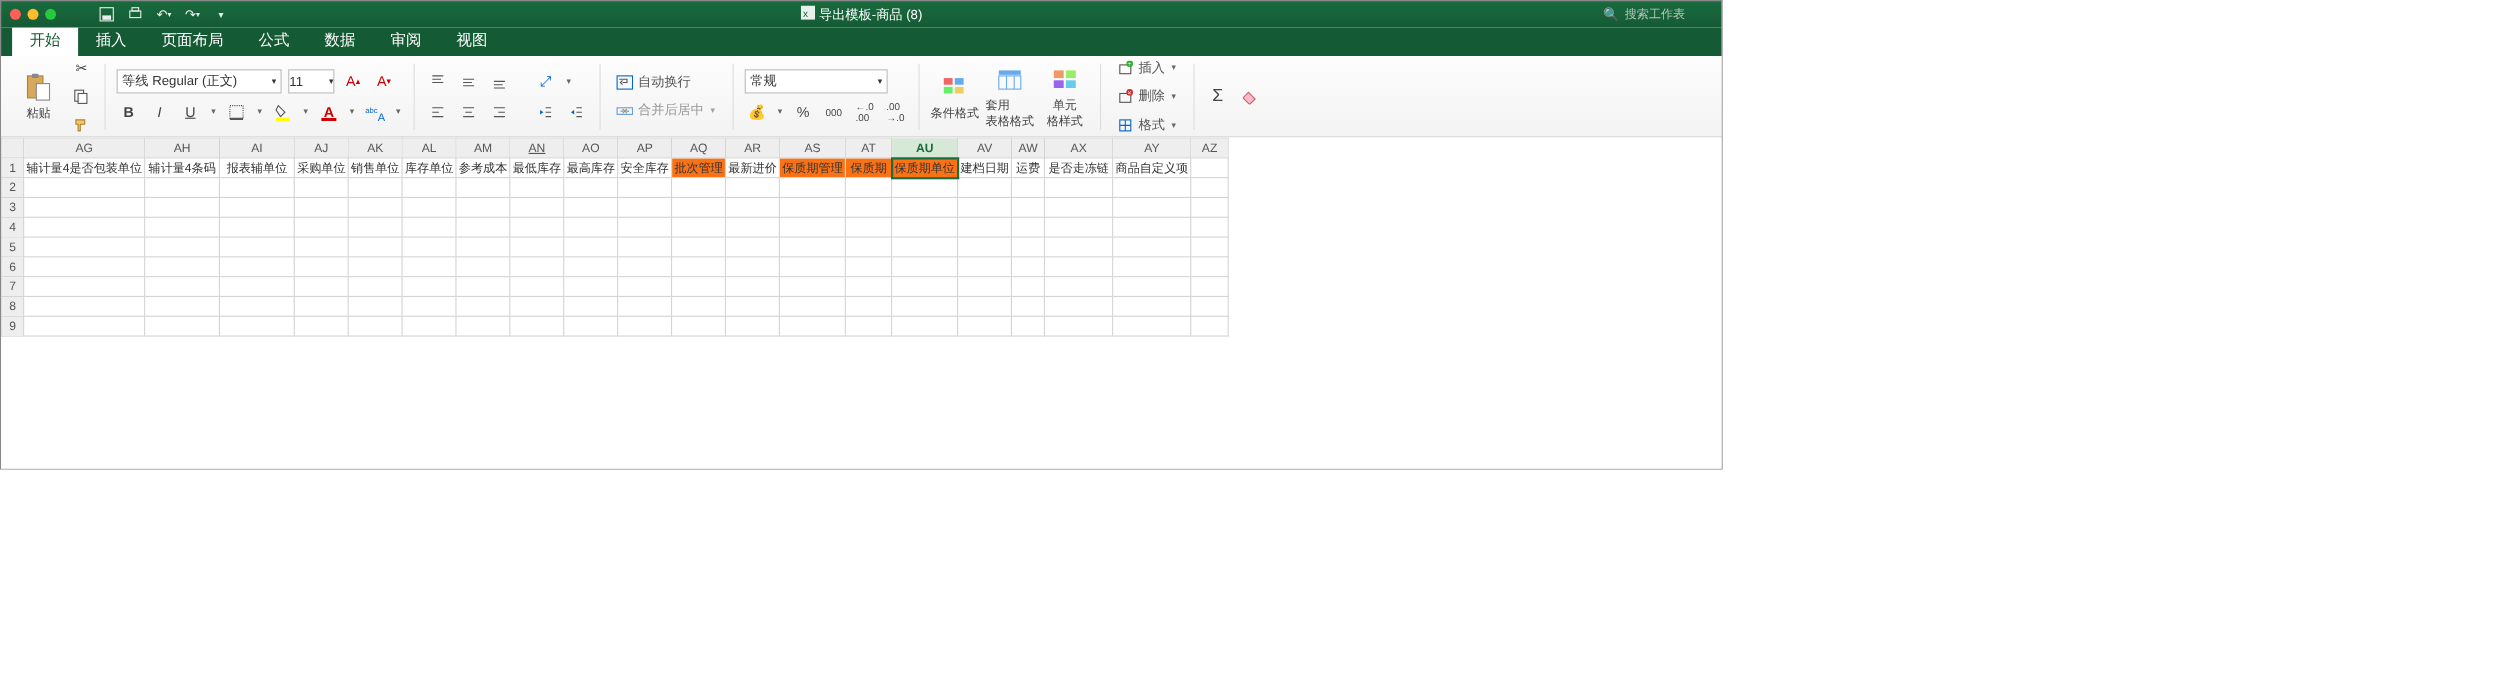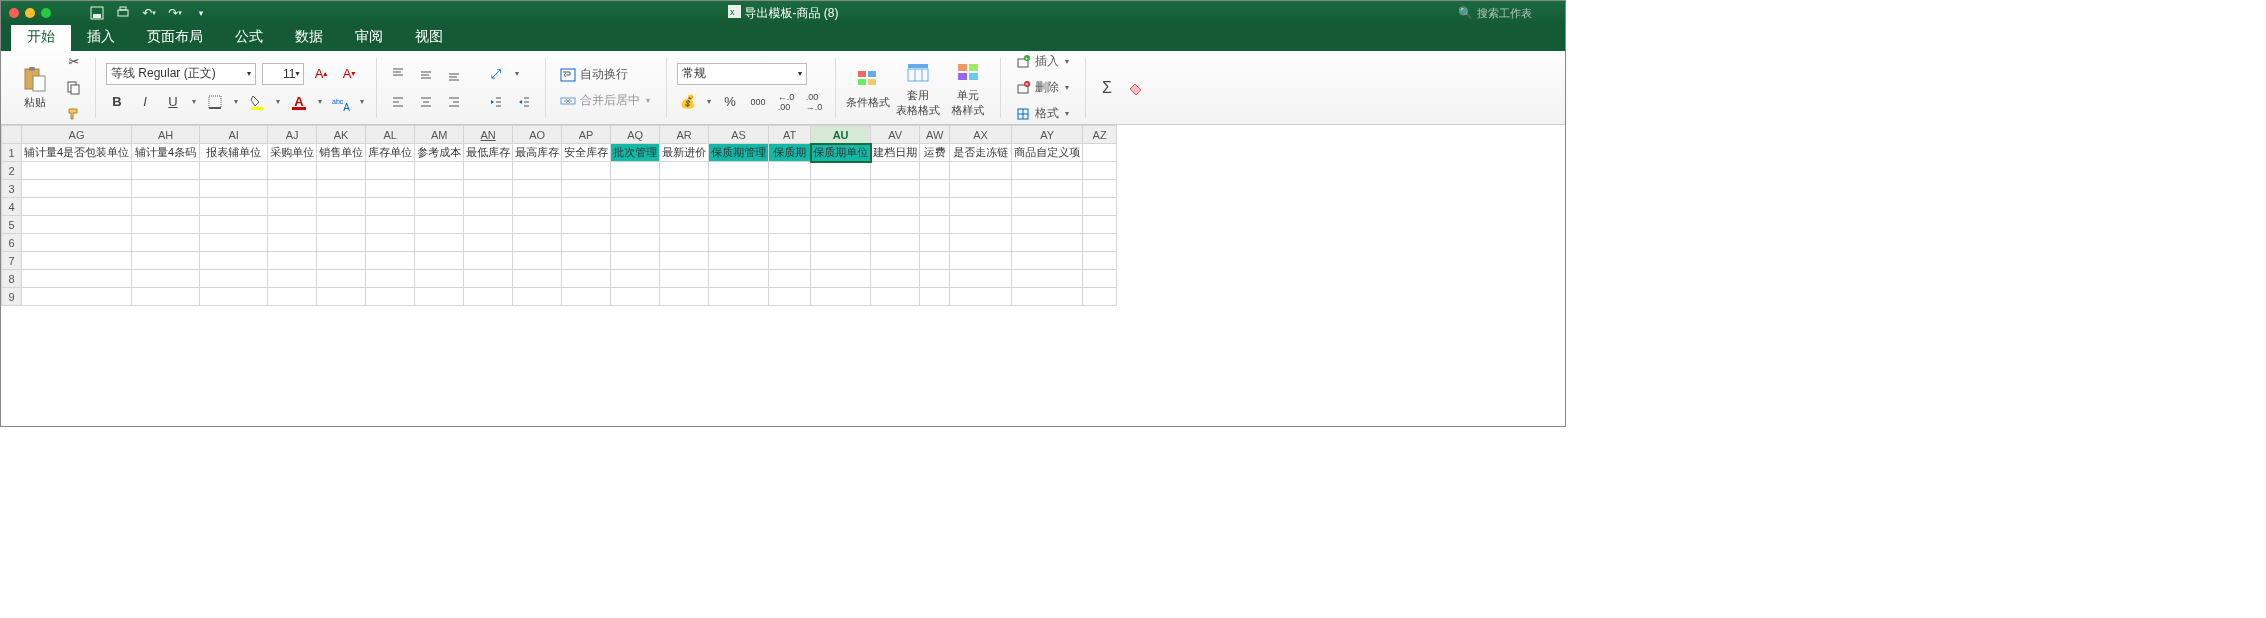--- a/index.html
+++ b/index.html
@@ -20,42 +20,42 @@
 .tab{padding:5px 16px;color:#fff;font-size:14px;cursor:pointer}
 .tab.active{background:#fff;color:#145a34;border-radius:3px 3px 0 0}
 .ribbon{height:74px;background:linear-gradient(#fdfdfd,#f3f3f3);border-bottom:1px solid #ccc;display:flex;align-items:center;padding:0 6px;gap:2px}
 .grp{display:flex;flex-direction:column;height:100%;justify-content:center;padding:0 6px;gap:6px}
 .grp .row{display:flex;align-items:center;gap:6px}
 .big-btn{display:flex;flex-direction:column;align-items:center;justify-content:center;width:44px;gap:2px;cursor:pointer}
 .big-btn .ico{width:28px;height:28px;display:flex;align-items:center;justify-content:center}
 .big-btn .lbl{font-size:11px;color:#444}
 .sep{width:1px;height:60px;background:#ddd;margin:0 2px}
 .font-sel{width:150px;height:22px;border:1px solid #bbb;background:#fff;font-size:12px;padding:0 4px;display:flex;align-items:center;justify-content:space-between;cursor:pointer}
-.size-sel{width:42px;height:22px;border:1px solid #bbb;background:#fff;font-size:12px;padding:0 20px;display:flex;align-items:center;justify-content:space-between;cursor:pointer}
+.size-sel{width:42px;height:22px;border:1px solid #bbb;background:#fff;font-size:12px;padding:0 0;display:flex;align-items:center;justify-content:space-between;cursor:pointer}
 .ribbon-ico{width:22px;height:22px;border:1px solid transparent;display:flex;align-items:center;justify-content:center;cursor:pointer;border-radius:2px;font-size:13px;color:#444}
 .dd{width:8px;display:flex;align-items:center;justify-content:center;font-size:8px;color:#666;cursor:pointer}
 .small-btn{height:20px;display:flex;align-items:center;gap:4px;padding:0 4px;cursor:pointer;font-size:12px;color:#555}
 .small-btn .si{width:16px;height:16px;display:flex;align-items:center;justify-content:center}
 .num-fmt{width:130px;height:22px;border:1px solid #bbb;background:#fff;font-size:12px;padding:0 4px;display:flex;align-items:center;justify-content:space-between;cursor:pointer}
 .fx-bar{height:26px;display:flex;align-items:center;border-bottom:1px solid #ccc;background:#fff}
 .name-box{width:75px;height:20px;border:1px solid #ccc;margin:0 4px;padding:0 4px;font-size:12px;display:flex;align-items:center}
 .name-step{display:flex;flex-direction:column;margin-right:8px}
 .name-step span{font-size:7px;color:#888;line-height:7px;cursor:pointer}
 .fx-btn{width:20px;text-align:center;color:#999;cursor:pointer}
 .fx-lbl{font-style:italic;color:#888;margin:0 6px}
 .fx-input{flex:1;border:none;outline:none;font-size:14px;padding:0 4px}
 .grid-wrap{flex:1;overflow:auto;position:relative;background:#fff}
 table{border-collapse:collapse;table-layout:fixed}
 th,td{border:1px solid #d4d4d4;height:18px;font-size:11px;text-align:center;padding:0 2px;overflow:hidden;white-space:nowrap}
 thead th{background:#eee;font-weight:normal;color:#555;position:sticky;top:0}
 .rowhdr{background:#eee;width:20px;color:#555;position:sticky;left:0}
 .corner{background:#eee;position:sticky;left:0;top:0;z-index:2}
 .selcol{background:#d6e9d6!important;color:#1a6b3f;font-weight:bold}
 .selcell{outline:2px solid #1a6b3f;outline-offset:-1px}
-.hl{background:#14b8a6}
+.hl{background:#f97316}
 svg{display:block}
 </style>
 </head>
 <body>
 
 <div class="app">
 
   <div class="titlebar">
     <div class="traffic">
       <div class="dot r"></div>
@@ -312,21 +312,21 @@
           </div>
         <div class="big-btn">
             <span class="ico">
               <svg width="24" height="20">
                 <rect x="2" y="2" width="20" height="4" fill="#6ae"></rect>
                 <rect x="2" y="7" width="20" height="12" fill="none" stroke="#6ae"></rect>
                 <line x1="9" y1="7" x2="9" y2="19" stroke="#6ae"></line>
                 <line x1="16" y1="7" x2="16" y2="19" stroke="#6ae"></line>
               </svg>
             </span>
-            <span class="lbl" style="white-space:pre-line;text-align:center">套用
+            <span class="lbl" style="white-space:pre-line;text-align:left">套用
 表格格式</span>
           </div>
         <div class="big-btn">
             <span class="ico">
               <svg width="24" height="20">
                 <rect x="2" y="2" width="9" height="7" fill="#e96"></rect>
                 <rect x="13" y="2" width="9" height="7" fill="#9e6"></rect>
                 <rect x="2" y="11" width="9" height="7" fill="#96e"></rect>
                 <rect x="13" y="11" width="9" height="7" fill="#6ce"></rect>
               </svg>

